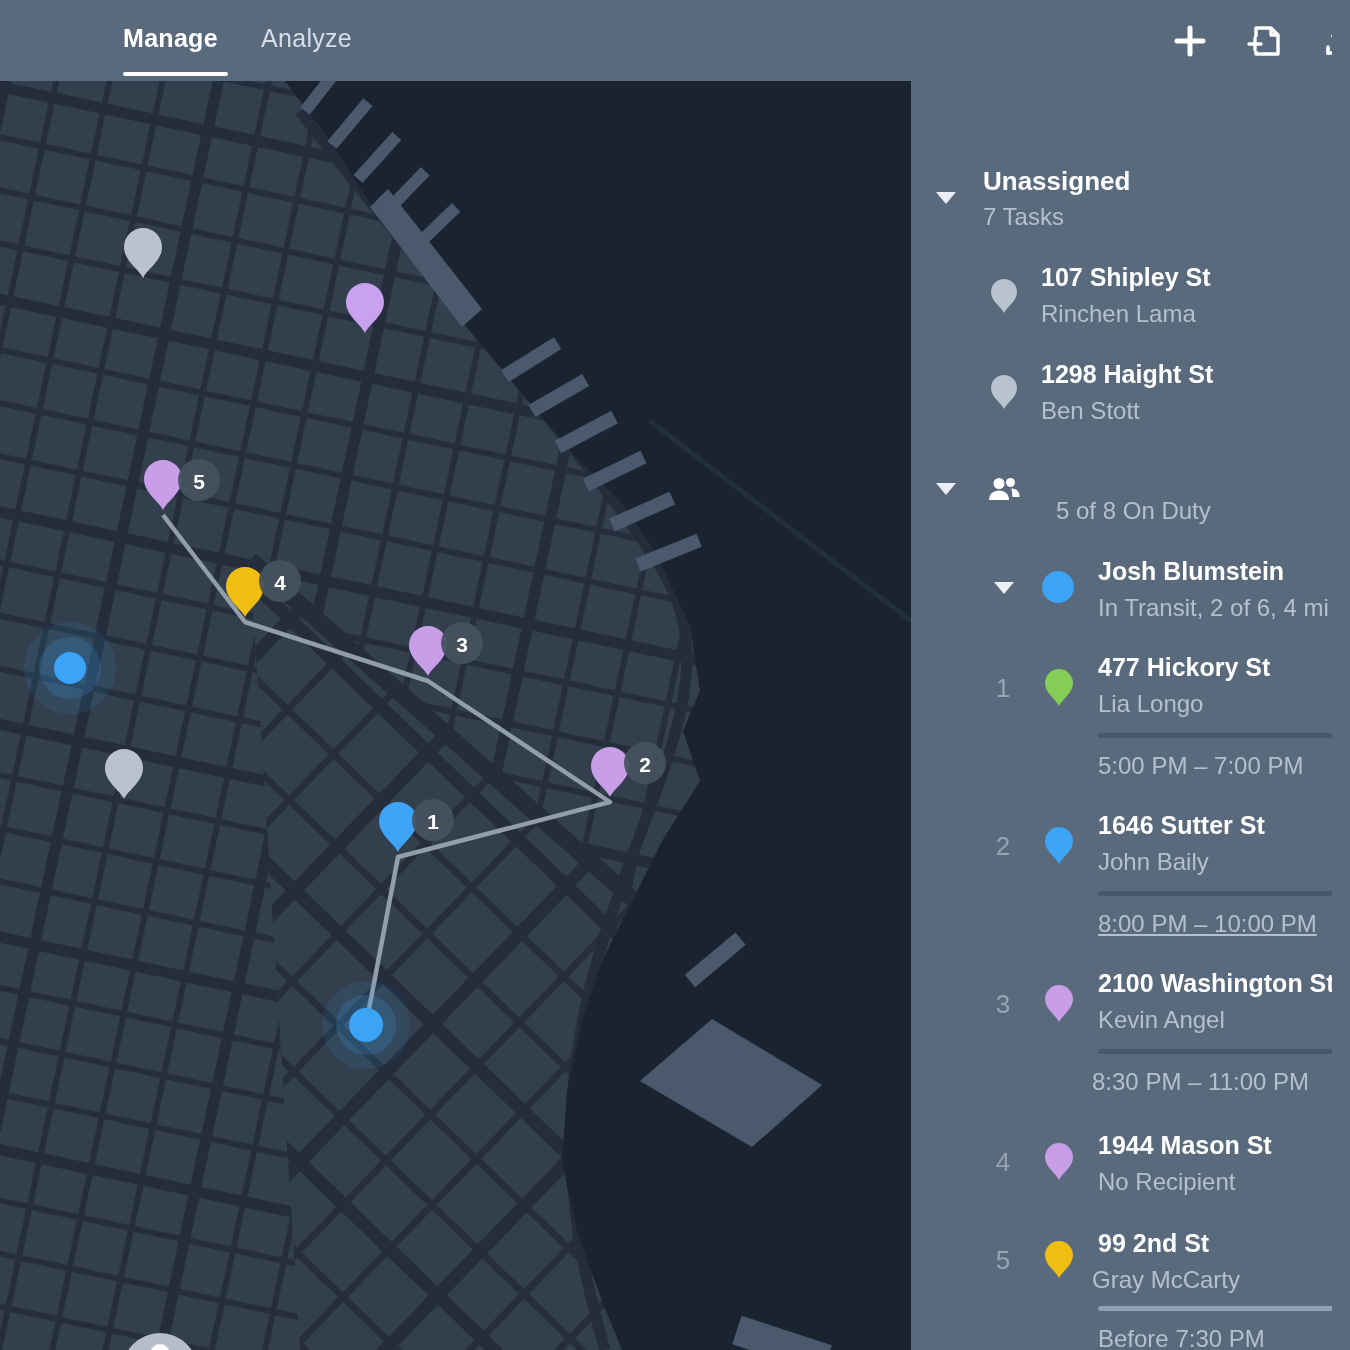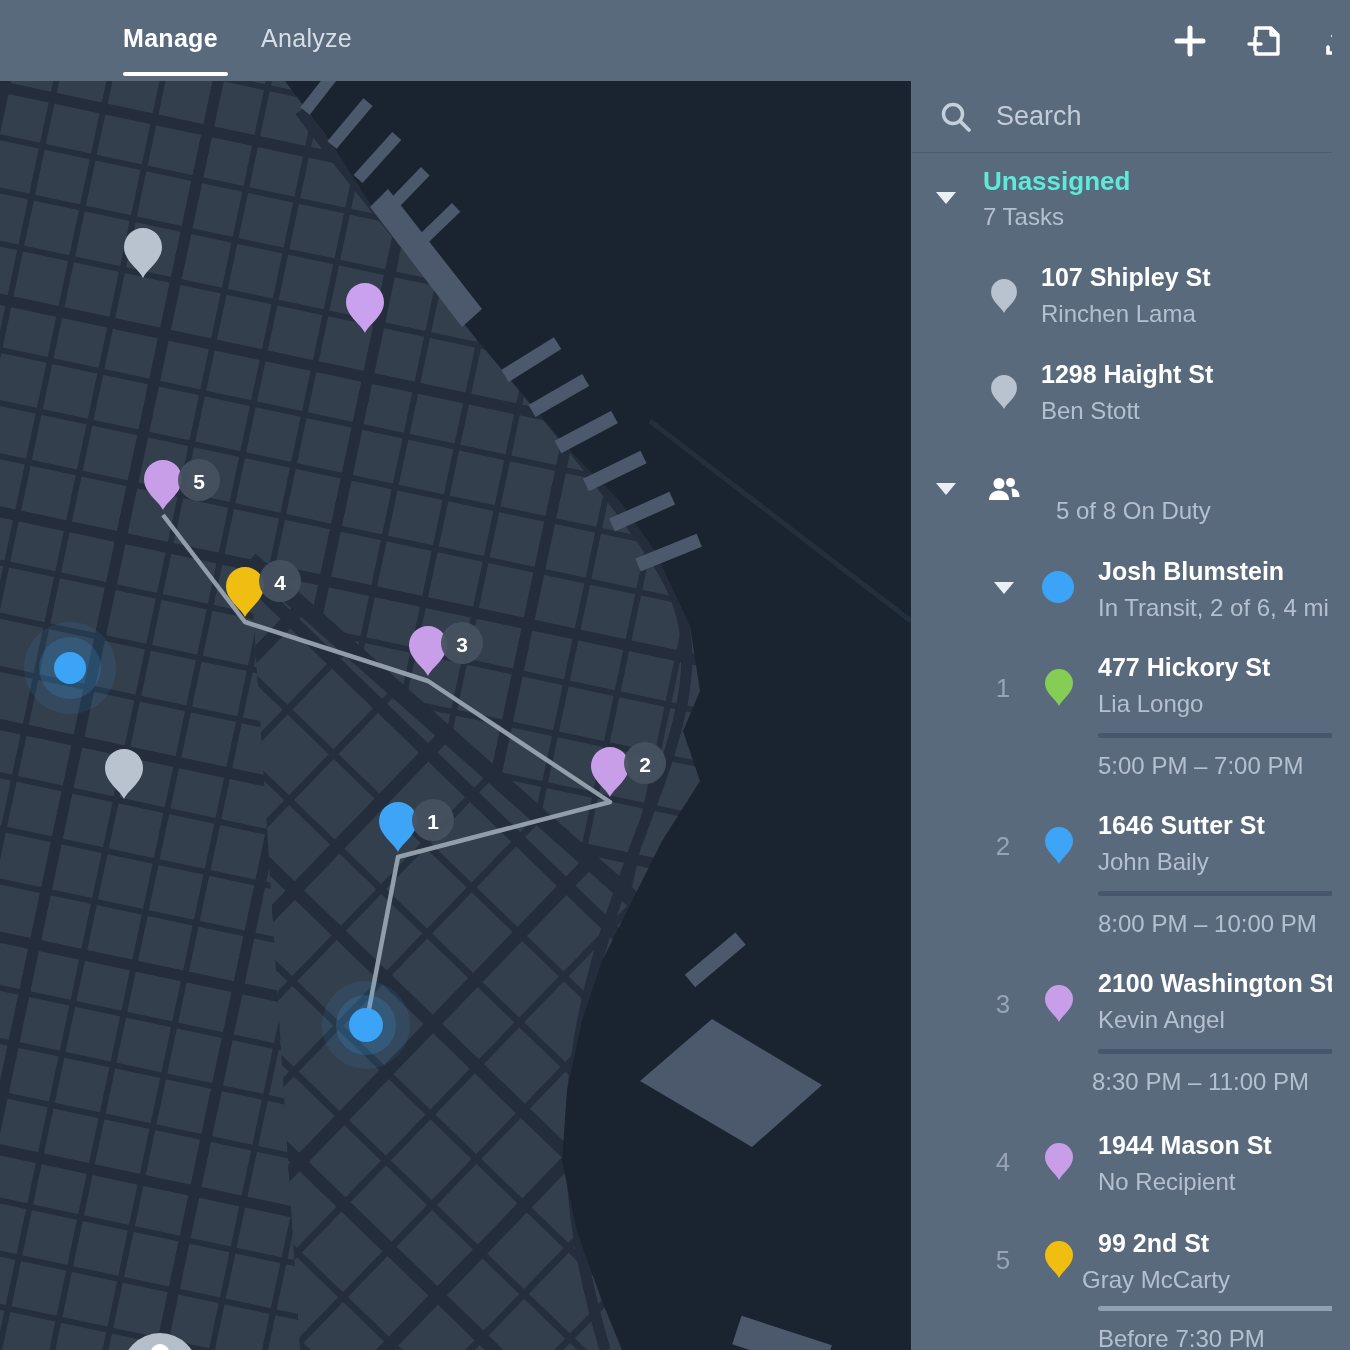--- a/index.html
+++ b/index.html
@@ -27,21 +27,21 @@
              background:#5a6a7d; overflow:hidden; border-left:1px solid #66758729; }
   #searchrow { position:absolute; left:0; top:0; width:439px; height:72px; }
   #searchrow .divider { position:absolute; left:0; top:71px; width:439px; height:1px; background:#4c5b6d; }
   .search-glyph { position:absolute; left:26px; top:18px; width:36px; height:36px; }
   .search-text { position:absolute; left:84px; top:20px; font-size:27px; color:#c3cdd9;
                  background:transparent; border:none; outline:none; width:330px; }
   .search-text::placeholder { color:#c3cdd9; opacity:1; }
 
   .tri { width:0; height:0; border-left:10px solid transparent; border-right:10px solid transparent;
          border-top:12px solid #eaeff5; position:absolute; cursor:pointer; }
-  .hdr-title { position:absolute; font-size:26px; font-weight:700; color:#5eead4; white-space:nowrap; }
+  .hdr-title { position:absolute; font-size:26px; font-weight:700; color:#ffffff; white-space:nowrap; }
   .hdr-sub   { position:absolute; font-size:24px; color:#b3c0cf; white-space:nowrap; }
   .addr { position:absolute; font-size:25px; font-weight:700; color:#ffffff; white-space:nowrap; }
   .rec  { position:absolute; font-size:24px; color:#b3c0cf; white-space:nowrap; }
   .time { position:absolute; font-size:24px; color:#b3c0cf; white-space:nowrap; }
   .stopnum { position:absolute; width:40px; text-align:center; font-size:26px; color:#96a4b6; }
   .bar { position:absolute; left:186px; right:0; height:5px; border-radius:3px; }
   .bar.dark  { background:#47566a; }
   .bar.light { background:#8fa0b2; }
   .sbpin { position:absolute; }
   .driver-dot { position:absolute; width:32px; height:32px; border-radius:50%; }
@@ -178,28 +178,20 @@
 
       <g>
         <circle cx="160" cy="1290" r="38" fill="#b5bfca"></circle>
         <use href="#pin" transform="translate(160,1288) scale(0.5)" fill="#ffffff"></use>
       </g>
     </svg>
   </div>
 
   <div id="sidebar">
 
-    <div id="searchrow">
-      <svg class="search-glyph" viewBox="0 0 36 36">
-        <circle cx="15" cy="15" r="9.5" fill="none" stroke="#c6d0db" stroke-width="3.4"></circle>
-        <line x1="22.5" y1="22.5" x2="31" y2="31" stroke="#c6d0db" stroke-width="3.8" stroke-linecap="round"></line>
-      </svg>
-      <input class="search-text" type="text" placeholder="Search" style="">
-      <div class="divider"></div>
-    </div>
 
     <div class="tri" style="left:24px; top:111px;"></div>
     <div class="hdr-title" style="left:71px; top:85px;">Unassigned</div>
     <div class="hdr-sub" style="left:71px; top:122px;">7 Tasks</div>
 
     <div>
       <svg class="sbpin" style="left:79px; top:198px;" width="26" height="34" viewBox="-19 -50 38 50">
         <use href="#pin" style="fill: rgb(185, 195, 207);"></use>
       </svg>
       <div class="addr" style="left:129px; top:182px;">107 Shipley St</div>
@@ -242,21 +234,21 @@
     </div>
 
     <div>
       <div class="stopnum" style="left:71px; top:750px;">2</div>
       <svg class="sbpin" style="left:133px; top:746px;" width="28" height="37" viewBox="-19 -50 38 50">
         <use href="#pin" style="fill: rgb(61, 164, 246);"></use>
       </svg>
       <div class="addr" style="left:186px; top:730px;">1646 Sutter St</div>
       <div class="rec" style="left:186px; top:767px;">John Baily</div>
       <div class="bar dark" style="top:810px;"></div>
-      <div class="time" style="left:186px; top:829px;">8:00 PM – 10:00 PM</div>
+      <div class="time" style="left:186px; top:829px;text-decoration:underline;">8:00 PM – 10:00 PM</div>
     </div>
 
     <div>
       <div class="stopnum" style="left:71px; top:908px;">3</div>
       <svg class="sbpin" style="left:133px; top:904px;" width="28" height="37" viewBox="-19 -50 38 50">
         <use href="#pin" style="fill: rgb(200, 158, 233);"></use>
       </svg>
       <div class="addr" style="left:186px; top:888px;">2100 Washington St</div>
       <div class="rec" style="left:186px; top:925px;">Kevin Angel</div>
       <div class="bar dark" style="top:968px;"></div>
@@ -271,19 +263,19 @@
       <div class="addr" style="left:186px; top:1050px;">1944 Mason St</div>
       <div class="rec" style="left:186px; top:1087px;">No Recipient</div>
     </div>
 
     <div>
       <div class="stopnum" style="left:71px; top:1164px;">5</div>
       <svg class="sbpin" style="left:133px; top:1160px;" width="28" height="37" viewBox="-19 -50 38 50">
         <use href="#pin" style="fill: rgb(240, 190, 16);"></use>
       </svg>
       <div class="addr" style="left:186px; top:1148px;">99 2nd St</div>
-      <div class="rec" style="left:170px; top:1185px;">Gray McCarty</div>
+      <div class="rec" style="left:180px; top:1185px;">Gray McCarty</div>
       <div class="bar light" style="top:1225px;"></div>
       <div class="time" style="left:186px; top:1244px;">Before 7:30 PM</div>
     </div>
 
   </div>
 </div>
 
 </body></html>

